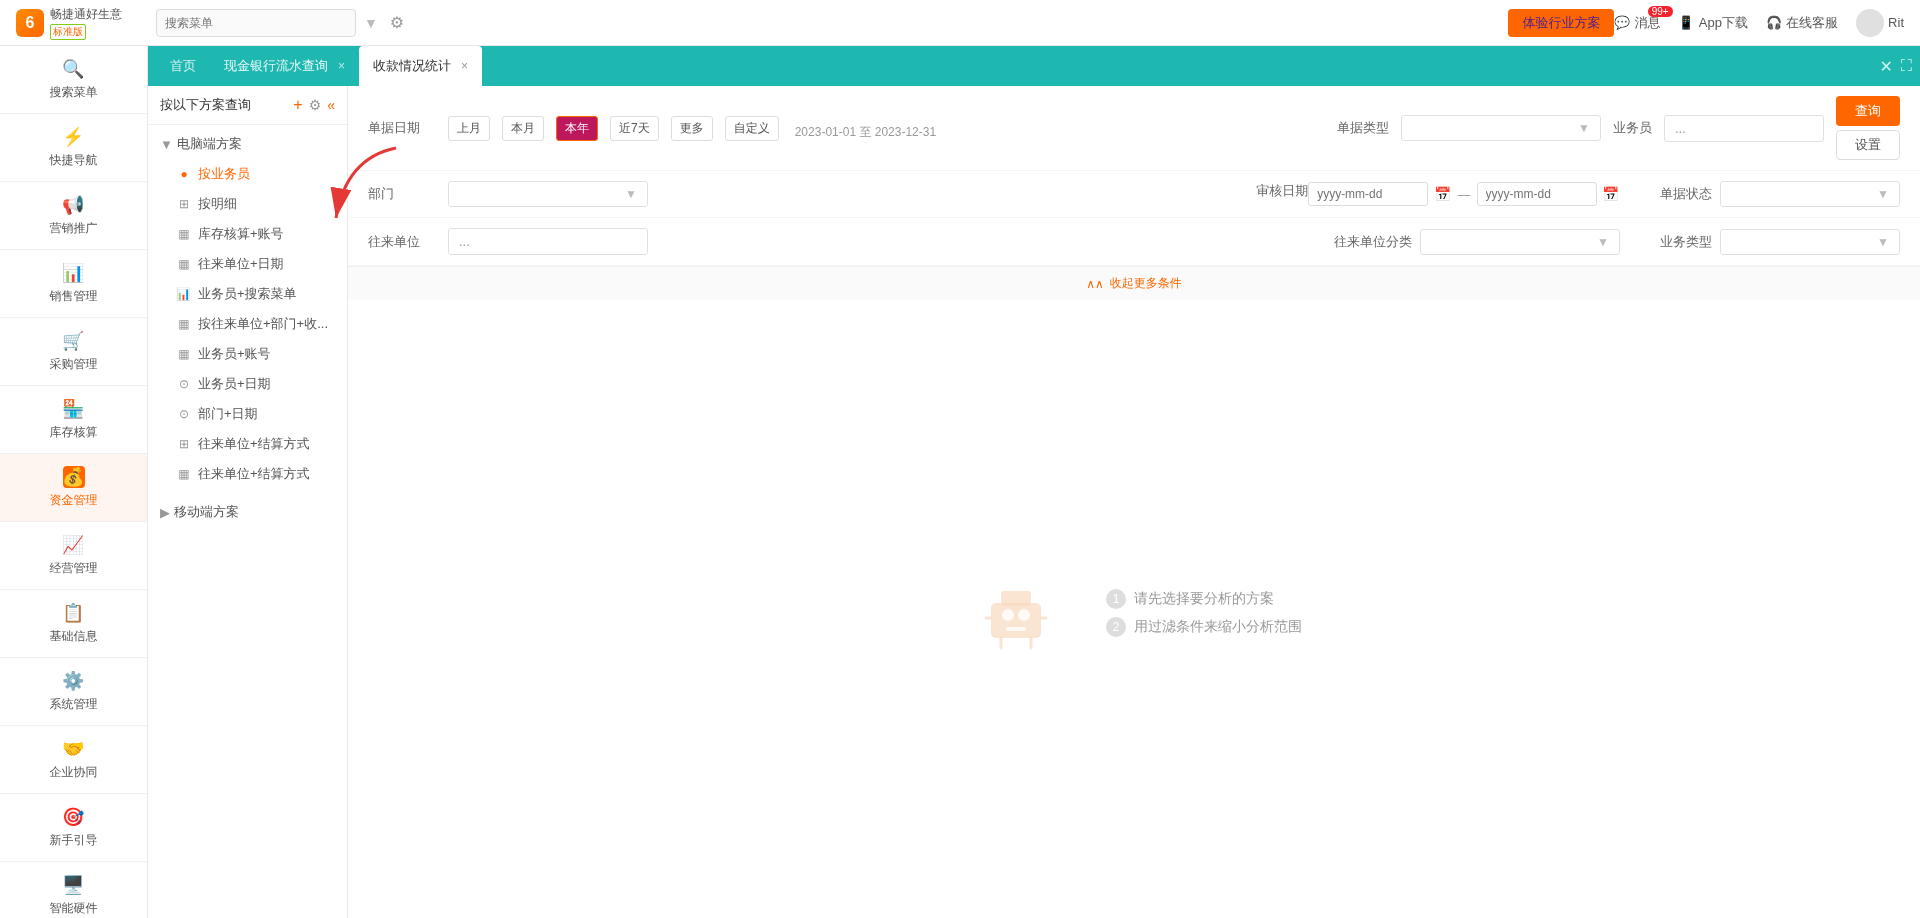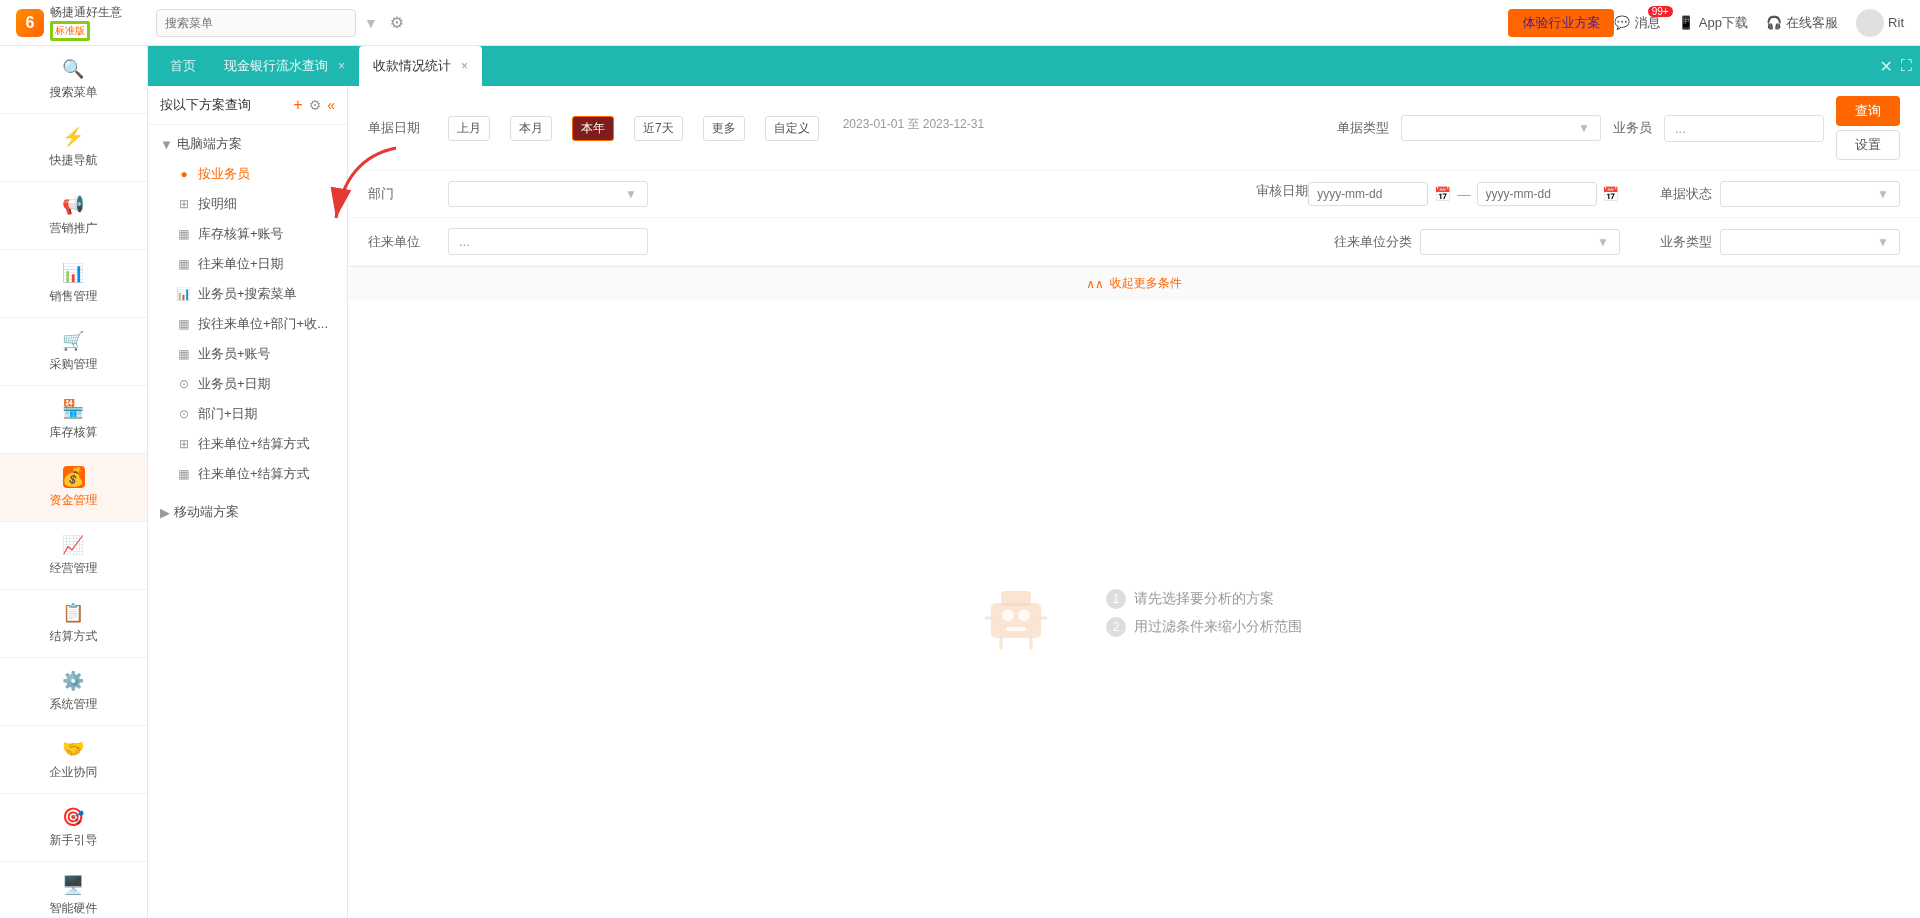--- a/index.html
+++ b/index.html
@@ -207,34 +207,34 @@
       align-items: center;
       gap: 4px;
       color: #ff6600;
       cursor: pointer;
       font-size: 13px;
       background: none;
       border: none;
     }
     .filter-date-btns {
       display: flex;
-      align-items: flex-start;
-      gap: 20px;
+      align-items: flex-end;
+      gap: 12px;
     }
     .date-btn {
       padding: 3px 8px;
       border: 1px solid #ddd;
       border-radius: 3px;
       cursor: pointer;
       font-size: 12px;
       color: #555;
       background: #fff;
     }
     .date-btn.active {
-      background: #7f1d1d;
+      background: #be185d;
       color: #fff;
       border-color: #ff6600;
     }
     .date-range-text {
       font-size: 12px;
       color: #999;
       margin-left: 4px;
     }
     .chevron { color: #bbb; font-size: 12px; }
     .date-input-group {
@@ -432,21 +432,21 @@
 </head>
 <body>
 
 <div class="top-bar">
   <div class="top-bar-logo">
     <div class="logo-icon">
         <span>6</span>
       </div>
     <div>
       <div style="font-size:12px;color:#555;">畅捷通好生意</div>
-      <div style="font-size:10px;color:#ff6600;border:3px solid #84cc16;display:inline-block;padding:0 2px;border-radius:2px;">标准版</div>
+      <div style="font-size:10px;color:#ff6600;border:1px solid #84cc16;display:inline-block;padding:0 2px;border-radius:2px;">标准版</div>
     </div>
   </div>
   <div class="top-bar-search">
     <input class="search-box" placeholder="搜索菜单" style="">
     <span style="color:#bbb;font-size:14px;cursor:pointer;">▼</span>
     <span style="color:#999;font-size:16px;cursor:pointer;margin-left:4px;">⚙</span>
   </div>
   <button class="top-bar-trial">体验行业方案</button>
   <div class="top-bar-right">
     <div class="top-bar-right-item">
@@ -499,21 +499,21 @@
     <div class="sidebar-item active">
       <div class="sidebar-icon" style="background:#ff6600;border-radius:4px;color:#fff;padding:2px;">💰</div>
       <span>资金管理</span>
     </div>
     <div class="sidebar-item">
       <div class="sidebar-icon">📈</div>
       <span>经营管理</span>
     </div>
     <div class="sidebar-item">
       <div class="sidebar-icon">📋</div>
-      <span>结算方式</span>
+      <span>基础信息</span>
     </div>
     <div class="sidebar-item">
       <div class="sidebar-icon">⚙️</div>
       <span>系统管理</span>
     </div>
     <div class="sidebar-item">
       <div class="sidebar-icon">🤝</div>
       <span>企业协同</span>
     </div>
     <div class="sidebar-item">

